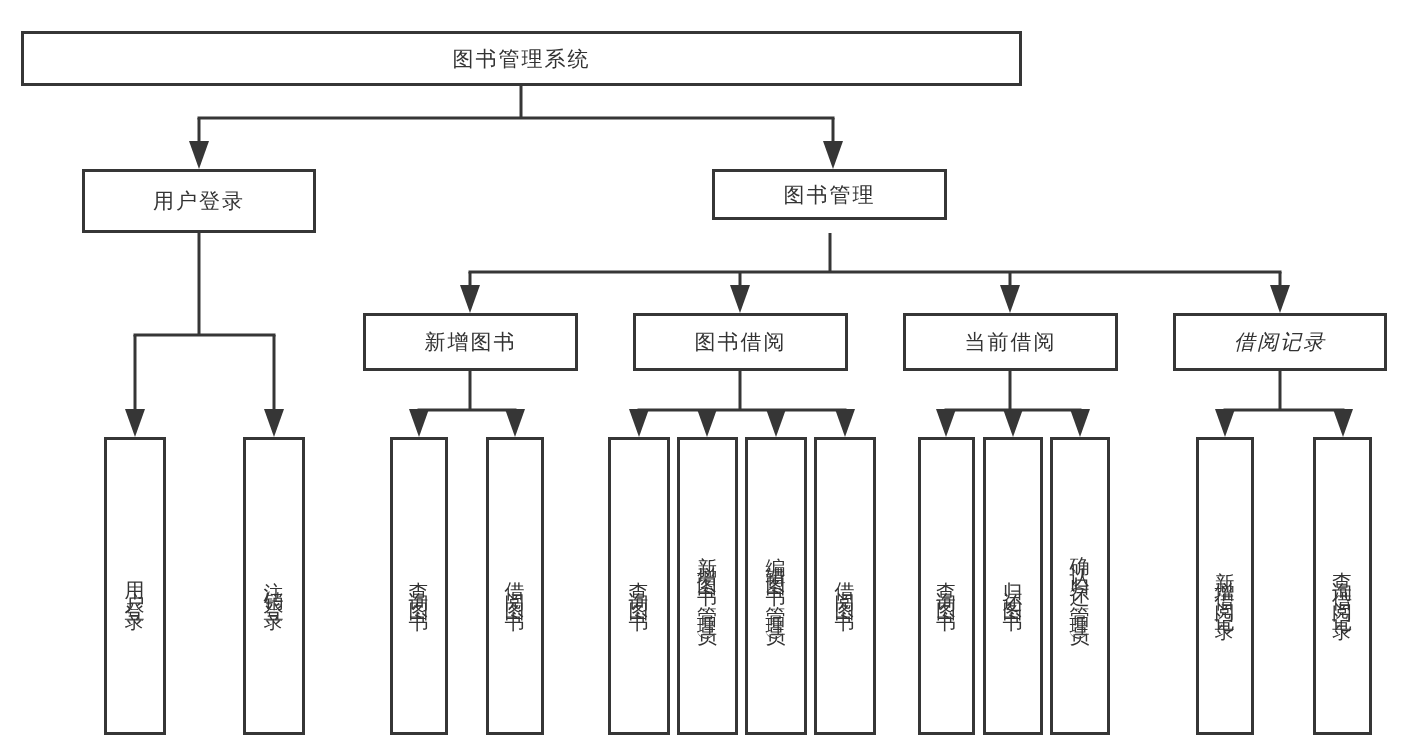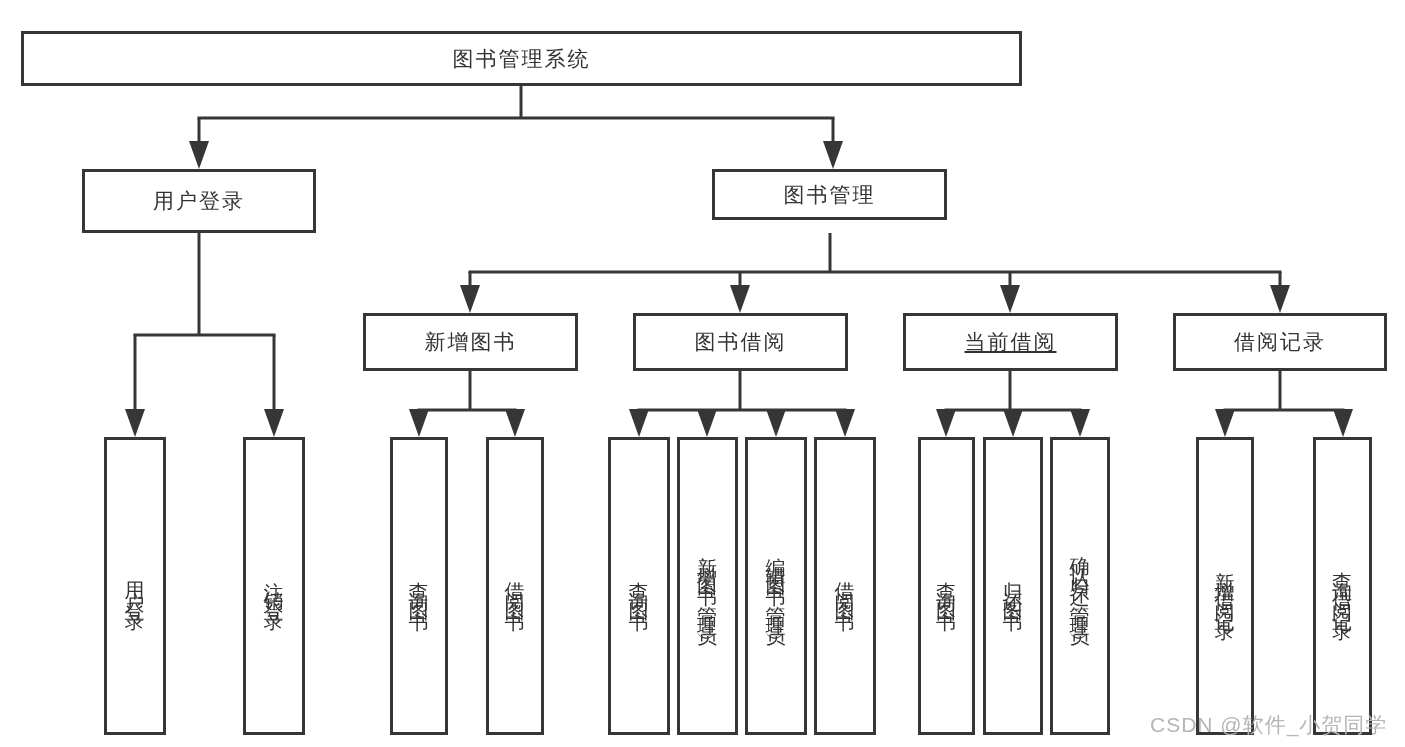--- a/index.html
+++ b/index.html
@@ -111,32 +111,29 @@
       <polygon points="1215,409 1235,409 1225,437" fill="#363636"></polygon>
       <line x1="1343" y1="410" x2="1343" y2="417" stroke="#363636" stroke-width="3"></line>
       <polygon points="1333,409 1353,409 1343,437" fill="#363636"></polygon>
     </svg>
   <div id="nodes">
       <div class="node h" style="left: 21px; top: 13px; width: 1001px; height: 55px; margin-top: 18px;">图书管理系统</div>
       <div class="node h" style="left: 82px; top: 169px; width: 234px; height: 64px;">用户登录</div>
       <div class="node h" style="left: 712px; top: 169px; width: 235px; height: 51px;">图书管理</div>
       <div class="node h" style="left: 363px; top: 313px; width: 215px; height: 58px;">新增图书</div>
       <div class="node h" style="left: 633px; top: 313px; width: 215px; height: 58px;">图书借阅</div>
-      <div class="node h" style="left: 903px; top: 313px; width: 215px; height: 58px; text-decoration: underline;">当前借阅</div>
-      <div class="node h" style="left: 1173px; top: 313px; width: 214px; height: 58px;">借阅记录</div>
+      <div class="node h" style="left: 903px; top: 313px; width: 215px; height: 58px;">当前借阅</div>
+      <div class="node h" style="left: 1173px; top: 313px; width: 214px; height: 58px; font-style: italic;">借阅记录</div>
       <div class="node v" style="left: 104px; top: 437px; width: 62px; height: 298px;">用户登录</div>
       <div class="node v" style="left: 243px; top: 437px; width: 62px; height: 298px;">注销登录</div>
       <div class="node v" style="left: 390px; top: 437px; width: 58px; height: 298px;">查询图书</div>
       <div class="node v" style="left: 486px; top: 437px; width: 58px; height: 298px;">借阅图书</div>
       <div class="node v" style="left: 608px; top: 437px; width: 62px; height: 298px;">查询图书</div>
       <div class="node v" style="left: 677px; top: 437px; width: 61px; height: 298px;">新增图书（管理员）</div>
       <div class="node v" style="left: 745px; top: 437px; width: 62px; height: 298px;">编辑图书（管理员）</div>
       <div class="node v" style="left: 814px; top: 437px; width: 62px; height: 298px;">借阅图书</div>
       <div class="node v" style="left: 918px; top: 437px; width: 57px; height: 298px;">查询图书</div>
       <div class="node v" style="left: 983px; top: 437px; width: 60px; height: 298px;">归还图书</div>
       <div class="node v" style="left: 1050px; top: 437px; width: 60px; height: 298px;">确认归还（管理员）</div>
       <div class="node v" style="left: 1196px; top: 437px; width: 58px; height: 298px;">新增借阅记录</div>
       <div class="node v" style="left: 1313px; top: 437px; width: 59px; height: 298px;">查询借阅记录</div>
     </div>
-  <div class="watermark">
-    <span>CSDN @软件_小贺同学</span>
-  </div>
 </div>
 
 </body></html>

